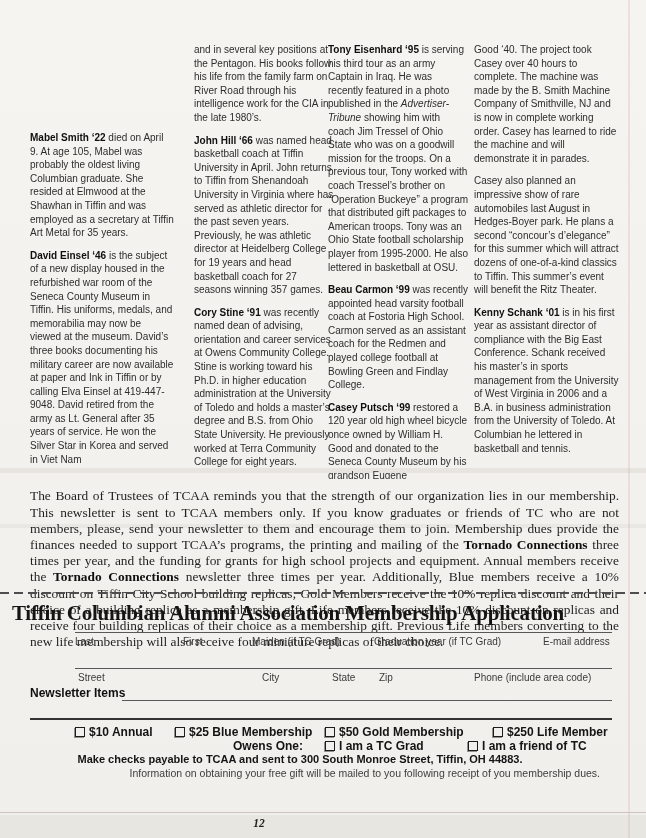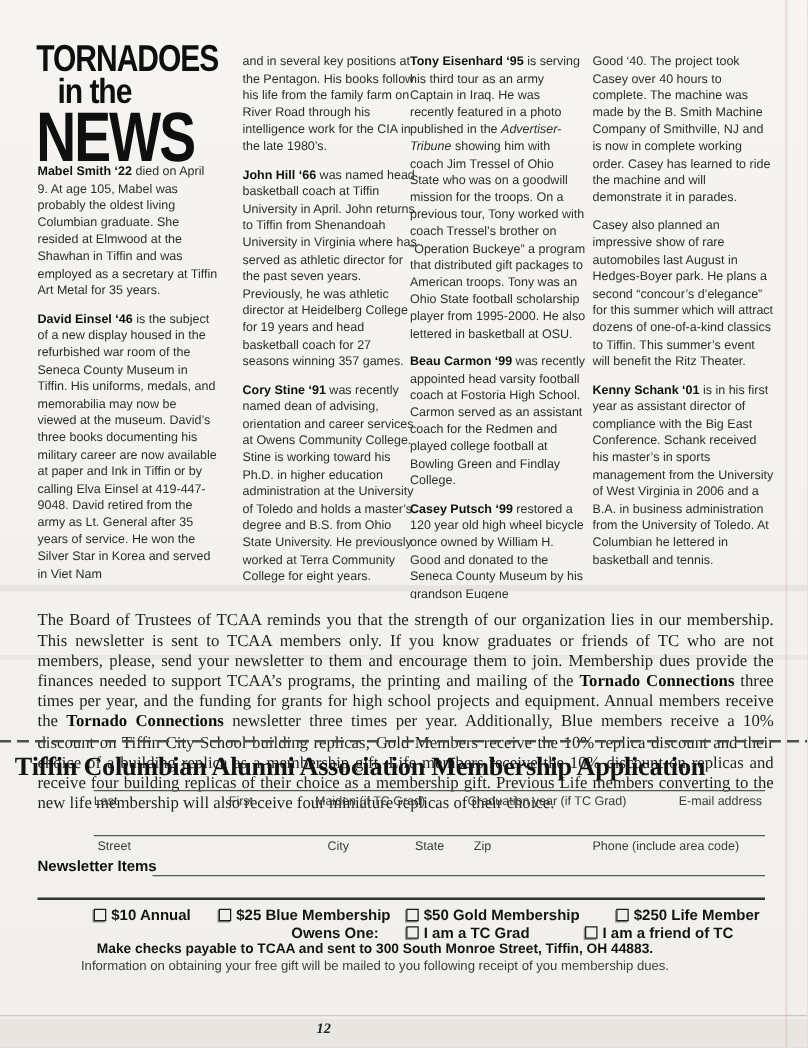--- a/index.html
+++ b/index.html
@@ -44,40 +44,35 @@
   .flabel { position:absolute; font-size:10px; color:#3a3a3a; white-space:nowrap; }
   .nl-label { position:absolute; left:30px; top:686px; font-size:12px; font-weight:bold; color:#101010; }
   .divider { position:absolute; left:30px; top:718px; width:582px; border-top:2px solid #333; }
 
   .cbitem { position:absolute; font-size:12px; font-weight:bold; color:#141414; white-space:nowrap; }
   .cb { display:inline-block; width:8px; height:8px; border:1.5px solid #1c1c1c; margin-right:4px;
     background:transparent; vertical-align:-1px; box-shadow:-1px 1px 0 rgba(28,28,28,0.45); }
   .choose { position:absolute; font-size:12px; font-weight:bold; color:#141414; }
 
   .note1 { position:absolute; left:0; top:753px; width:600px; text-align:center; font-size:11px; font-weight:bold; color:#141414; }
-  .note2 { position:absolute; left:0; top:767px; width:600px; text-align:center; font-size:10.5px; color:#3d3d3d; }
+  .note2 { position:absolute; left:0; top:767px; width:600px; text-align:right; font-size:10.5px; color:#3d3d3d; }
 
   .bottomrule { position:absolute; left:0; top:812px; width:646px; border-top:1.5px solid #cfc3bf; }
   .pagenum { position:absolute; left:0; top:817px; width:518px; text-align:center;
     font-family:"Liberation Serif",serif; font-weight:bold; font-style:italic; font-size:11.5px; color:#222; }
 </style>
 </head>
 <body>
 
 <div class="page">
   <div class="scan-vline"></div>
   <div class="scan-band-a"></div>
   <div class="scan-band-b"></div>
   <div class="scan-band-c"></div>
 
-  <div class="masthead">
-    <div class="mh1">TORNADOES</div>
-    <div class="mh2">in the</div>
-    <div class="mh3">NEWS</div>
-  </div>
 
   <div class="newscol" id="col1">
     <p class="np"><b>Mabel Smith ‘22</b><span> died on April 9. At age 105, Mabel was probably the oldest living Columbian graduate. She resided at Elmwood at the Shawhan in Tiffin and was employed as a secretary at Tiffin Art Metal for 35 years.</span></p>
     <p class="np"><b>David Einsel ‘46</b><span> is the subject of a new display housed in the refurbished war room of the Seneca County Museum in Tiffin. His uniforms, medals, and memorabilia may now be viewed at the museum. David’s three books documenting his military career are now available at paper and Ink in Tiffin or by calling Elva Einsel at 419-447-9048. David retired from the army as Lt. General after 35 years of service. He won the Silver Star in Korea and served in Viet Nam</span></p>
   </div>
 
   <div class="newscol" id="col2">
     <p class="np"><span>and in several key positions at the Pentagon. His books follow his life from the family farm on River Road through his intelligence work for the CIA in the late 1980’s.</span></p>
     <p class="np"><b>John Hill ‘66</b><span> was named head basketball coach at Tiffin University in April. John returns to Tiffin from Shenandoah University in Virginia where has served as athletic director for the past seven years. Previously, he was athletic director at Heidelberg College for 19 years and head basketball coach for 27 seasons winning 357 games.</span></p>
     <p class="np"><b>Cory Stine ‘91</b><span> was recently named dean of advising, orientation and career services at Owens Community College. Stine is working toward his Ph.D. in higher education administration at the University of Toledo and holds a master’s degree and B.S. from Ohio State University. He previously worked at Terra Community College for eight years.</span></p>

